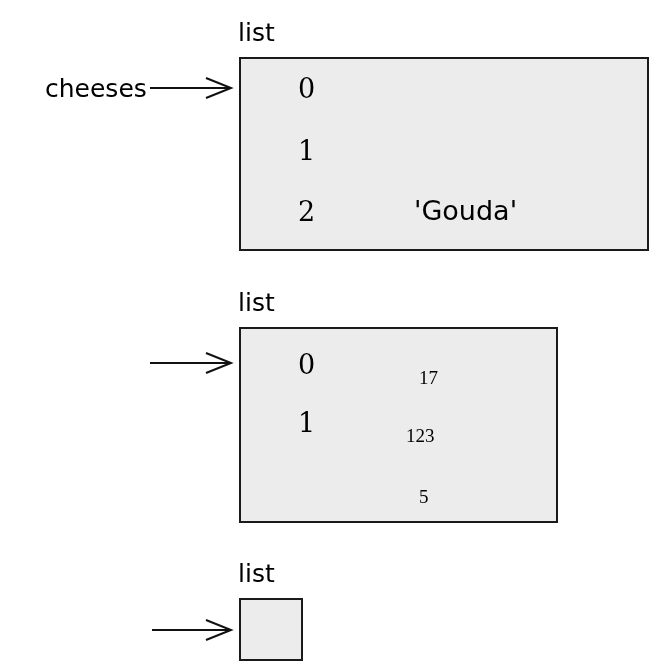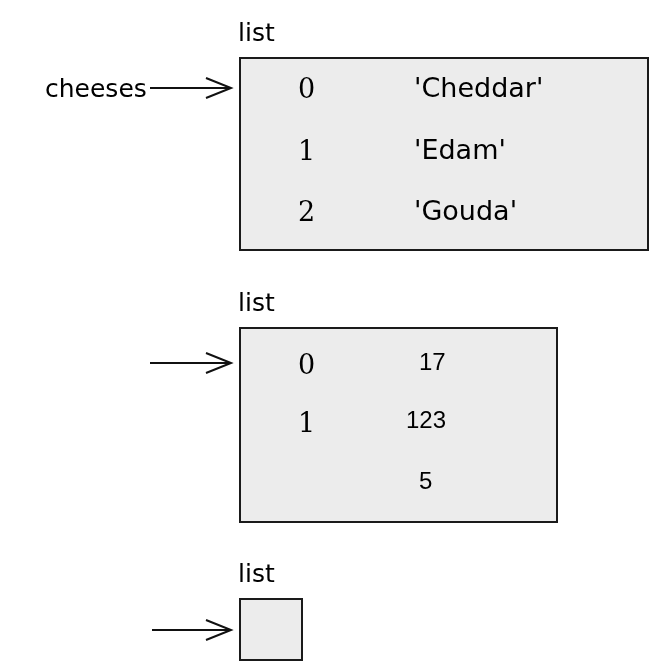--- a/index.html
+++ b/index.html
@@ -48,22 +48,23 @@
   }
   .idx-label {
     font-size: 27px;
     font-family: "DejaVu Serif", serif;
   }
   .val-label {
     font-size: 27px;
     font-family: "DejaVu Sans", sans-serif;
   }
   .num-label {
-    font-size: 24px;
-    font-family: Liberation Sans, sans-serif;
+    font-size: 19px;
+    font-family: Liberation Serif, serif;
+    margin-top: 18px;
   }
 </style>
 </head>
 <body>
 
 <div id="diagram-root">
 
   <svg class="svg-layer" viewBox="0 0 662 669" width="662" height="669">
 
     <g>
@@ -114,24 +115,22 @@
     </g>
   </svg>
 
   <div class="lbl var-label" style="left:10px; top:76px;margin-left:35px;">cheeses</div>
 
   <div class="lbl type-label" style="left:238px; top:20px;">list</div>
 
   <div class="obj-box" style="left:239px; top:57px; width:410px; height:194px;"></div>
 
   <div class="lbl idx-label" style="left:298px; top:75px;">0</div>
-  <div class="lbl val-label" style="left:414px; top:74px;">'Cheddar'</div>
 
   <div class="lbl idx-label" style="left:298px; top:137px;">1</div>
-  <div class="lbl val-label" style="left:414px; top:136px;">'Edam'</div>
 
   <div class="lbl idx-label" style="left:298px; top:198px;">2</div>
   <div class="lbl val-label" style="left:414px; top:197px;">'Gouda'</div>
 
 
   <div class="lbl type-label" style="left:238px; top:290px;">list</div>
 
   <div class="obj-box" style="left:239px; top:327px; width:319px; height:196px;"></div>
 
   <div class="lbl idx-label" style="left:298px; top:351px;">0</div>

